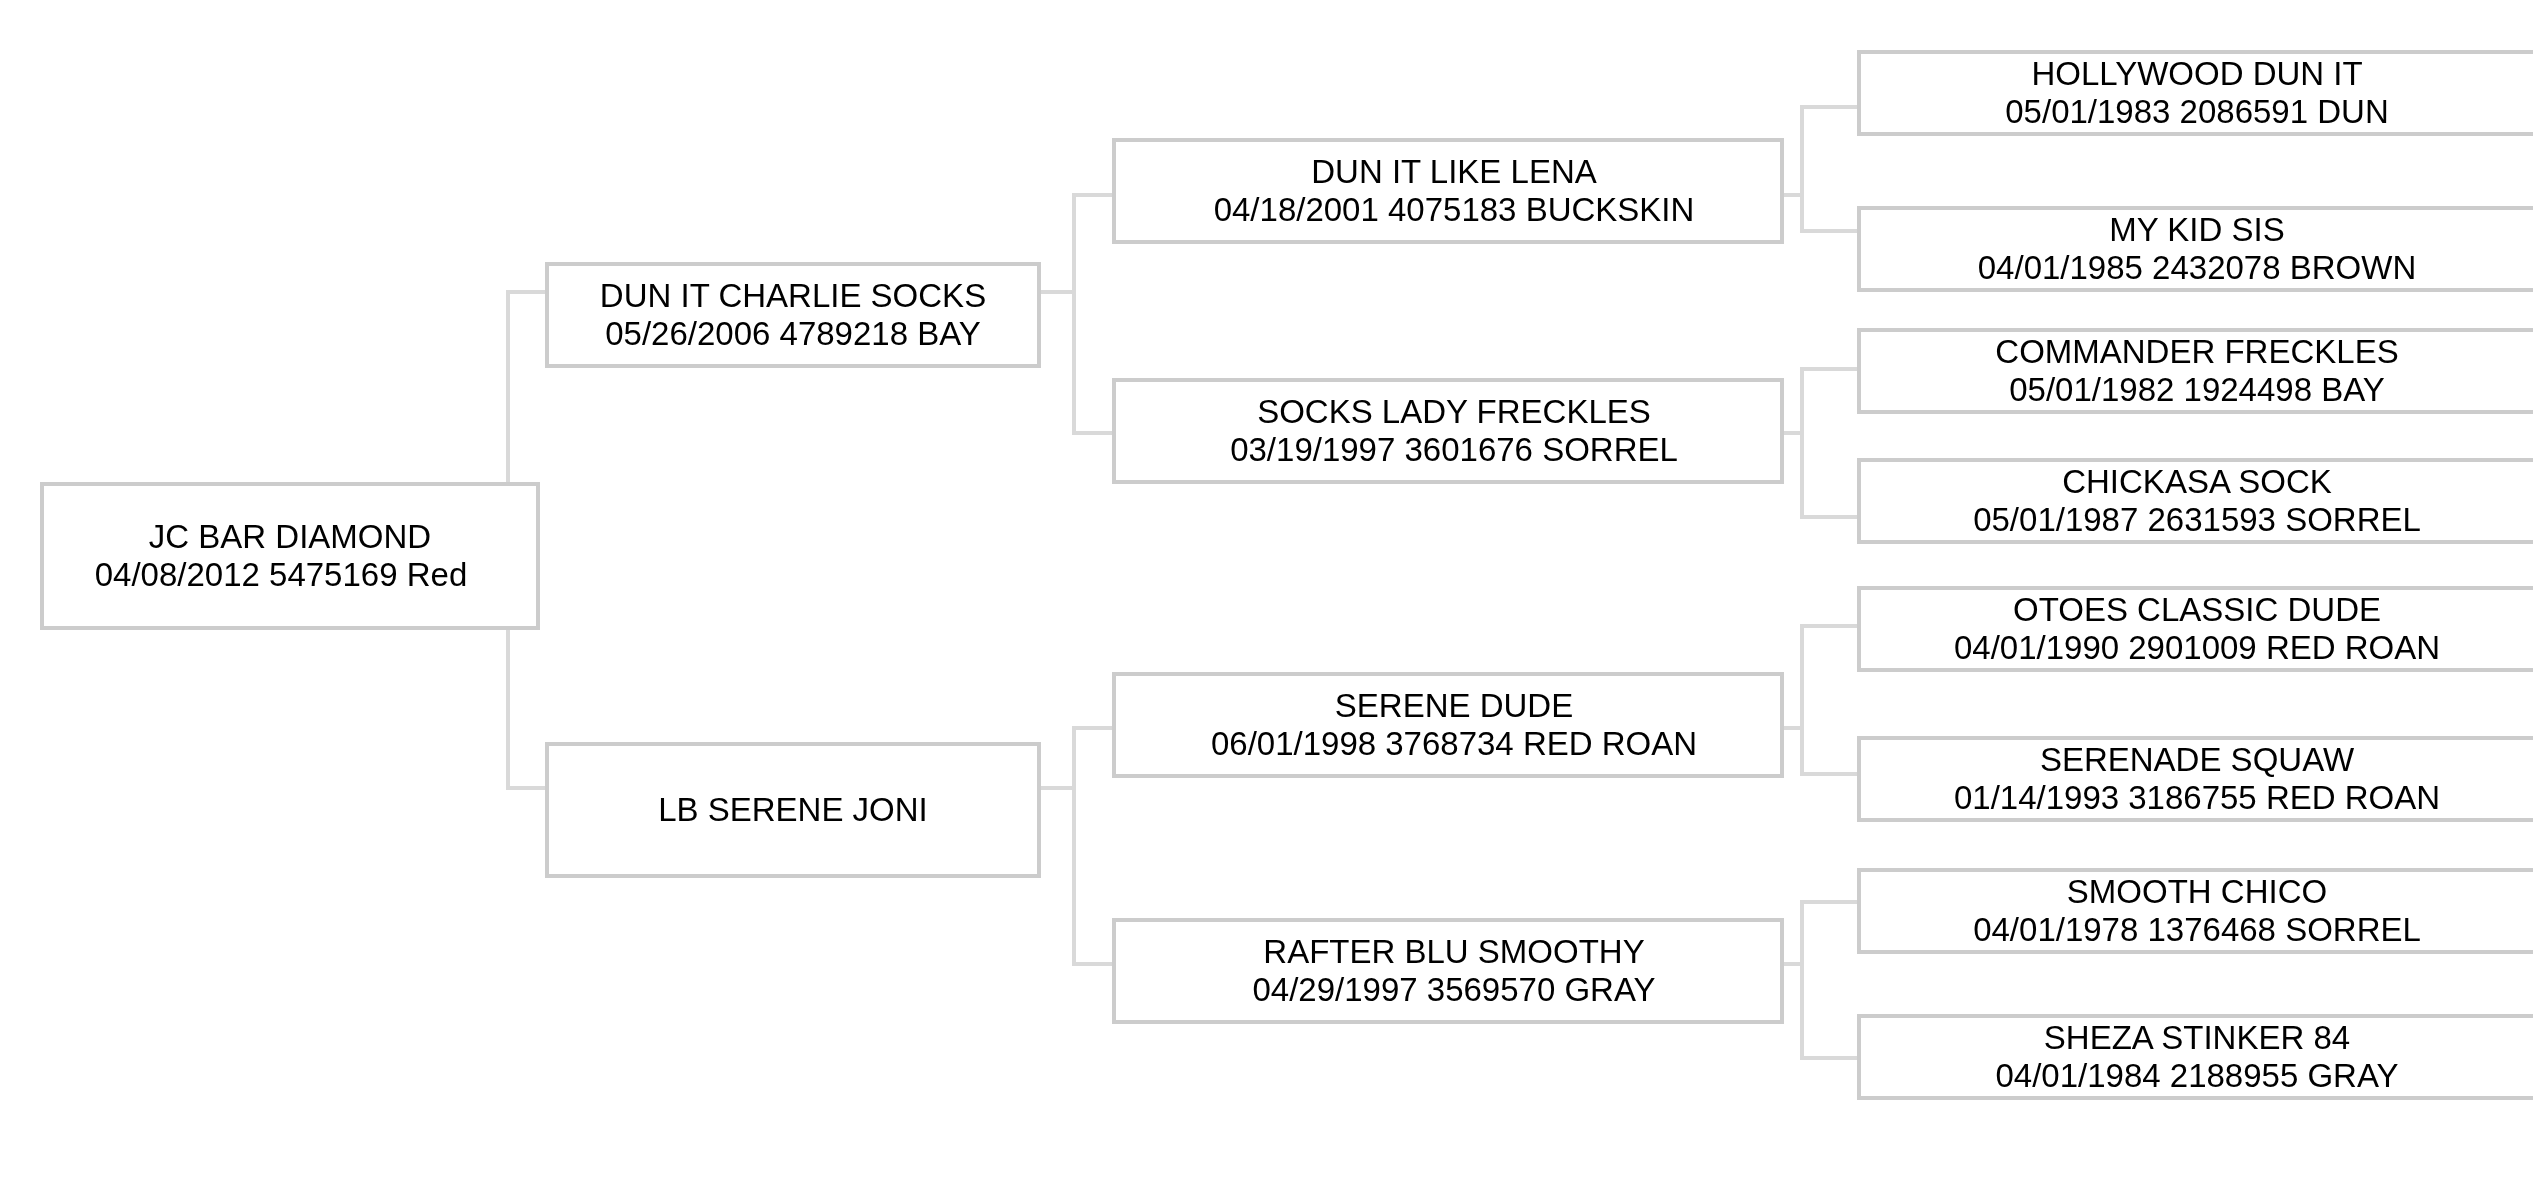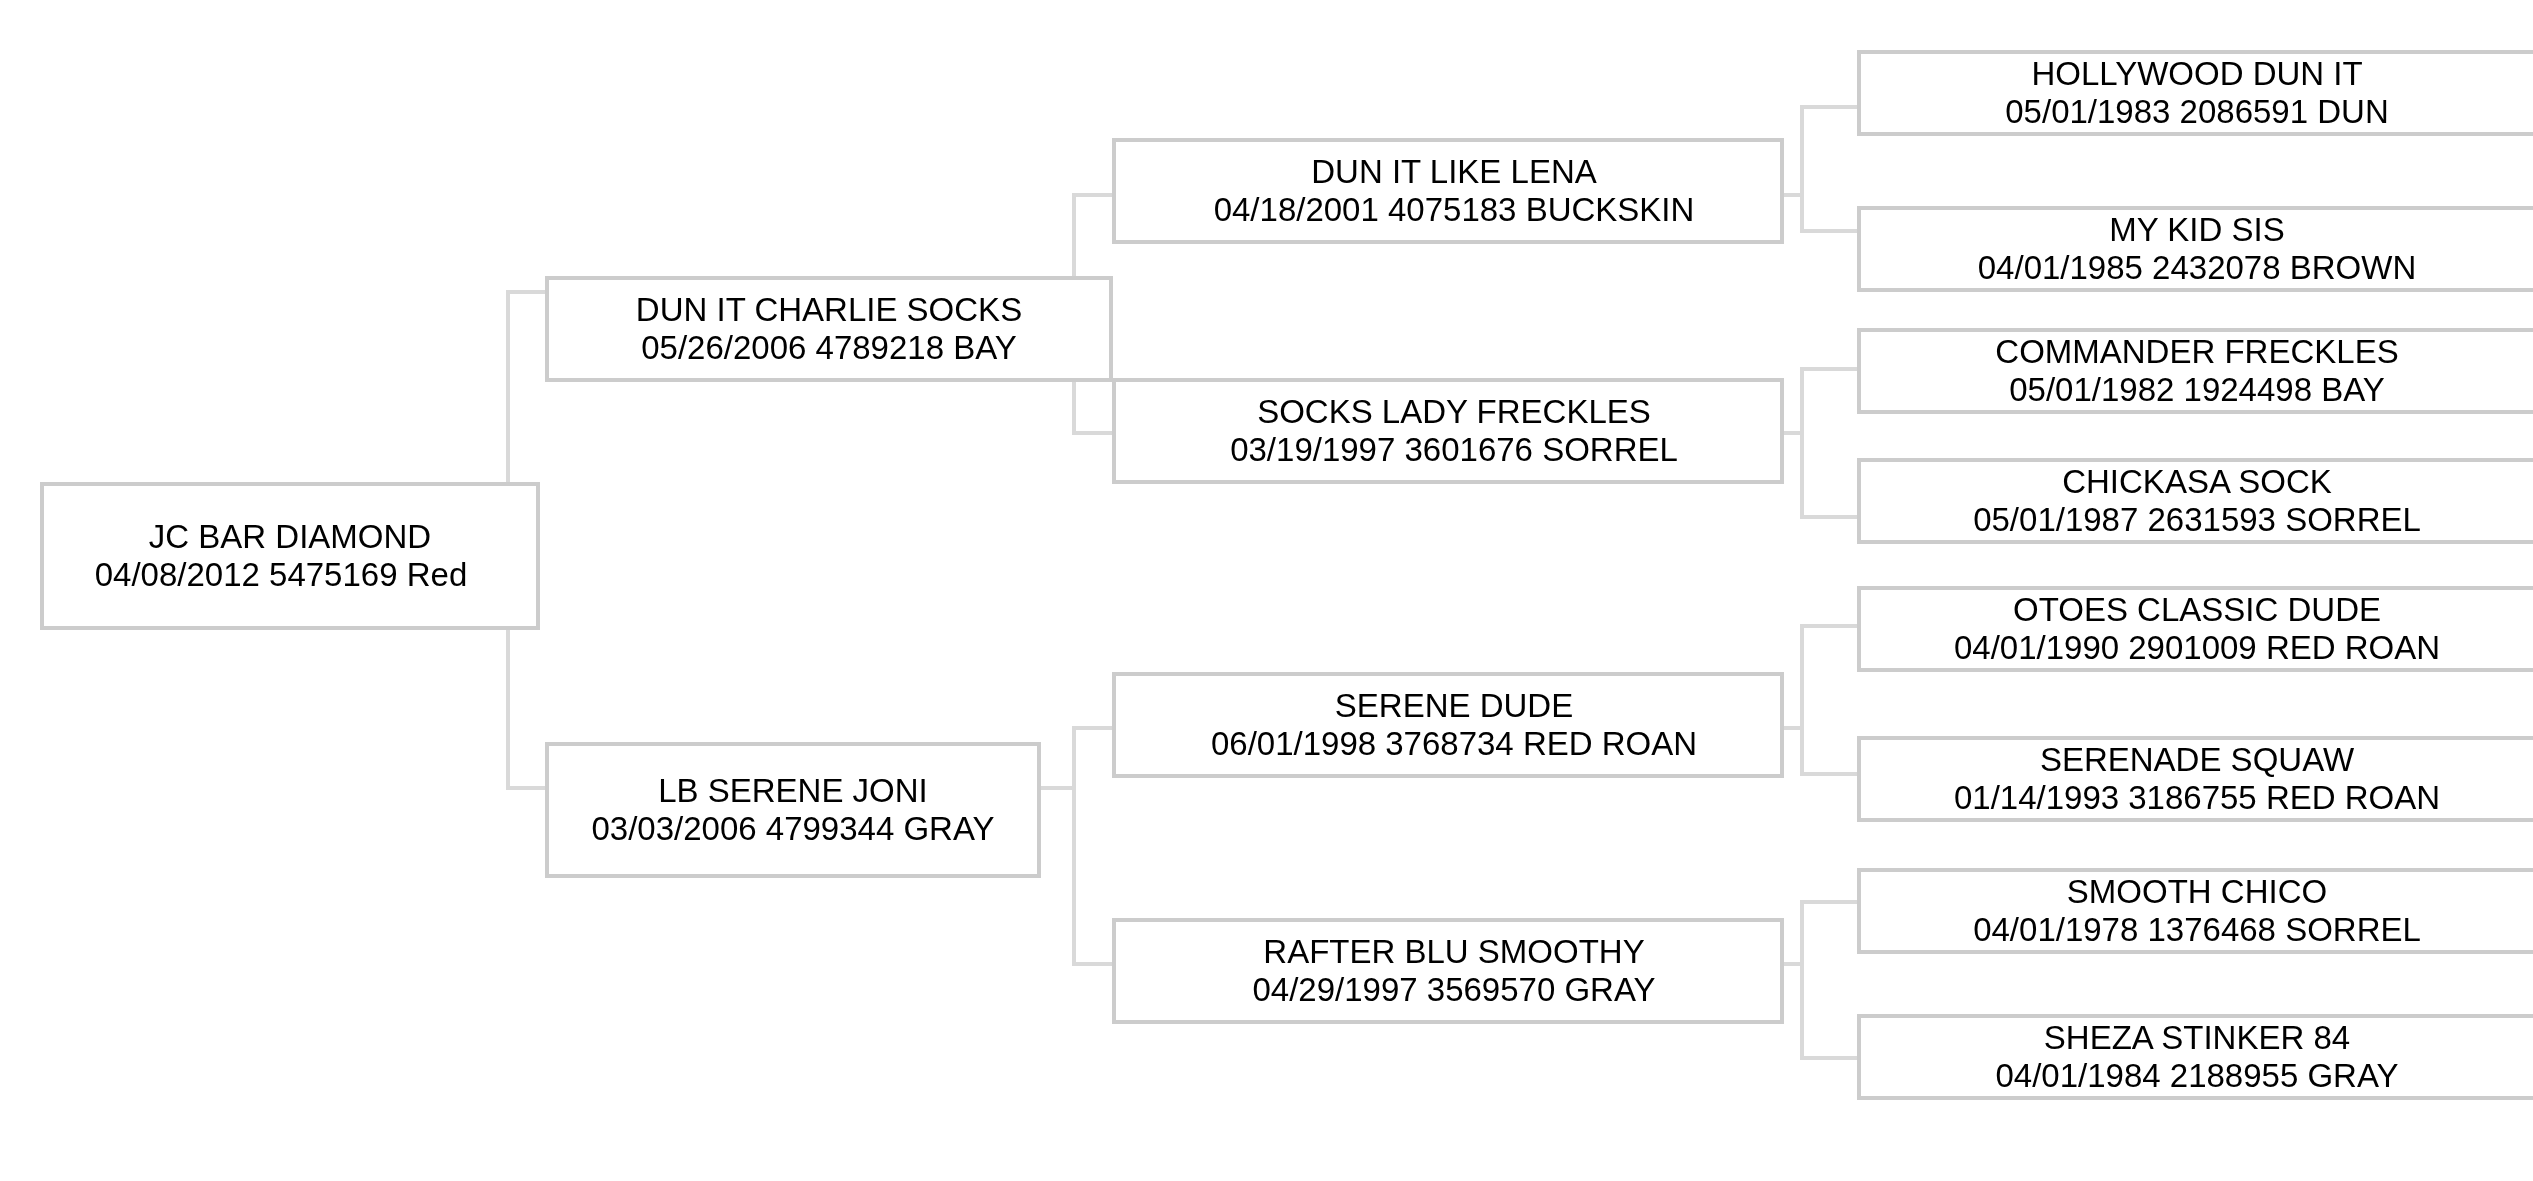--- a/index.html
+++ b/index.html
@@ -107,28 +107,27 @@
   <div class="hline" style="left:1760px; top:962px; width:44px;"></div>
   <div class="vline" style="left:1800px; top:900px; width:4px; height:160px;"></div>
   <div class="hline" style="left:1800px; top:900px; width:57px;"></div>
   <div class="hline" style="left:1800px; top:1056px; width:57px;"></div>
 
   <div class="node root g1" style="left:40px; top:482px; width:500px; height:148px;">
     <span class="nm">JC BAR DIAMOND</span>
     <span class="dt">04/08/2012 5475169 Red</span>
   </div>
 
-  <div class="node g2" style="left:545px; top:276px; width:568px; height:106px;">
+  <div class="node g2" style="left:545px; top:262px; width:496px; height:106px;">
     <span class="nm">DUN IT CHARLIE SOCKS</span>
     <span class="dt">05/26/2006 4789218 BAY</span>
   </div>
 
   <div class="node g2" style="left:545px; top:742px; width:496px; height:136px;">
     <span class="nm">LB SERENE JONI</span>
-    <span class="dt">03/03/2006 4799344 GRAY</span>
   </div>
 
   <div class="node g3" style="left:1112px; top:138px; width:672px; height:106px;">
     <span class="nm">DUN IT LIKE LENA</span>
     <span class="dt">04/18/2001 4075183 BUCKSKIN</span>
   </div>
 
   <div class="node g3" style="left:1112px; top:378px; width:672px; height:106px;">
     <span class="nm">SOCKS LADY FRECKLES</span>
     <span class="dt">03/19/1997 3601676 SORREL</span>

